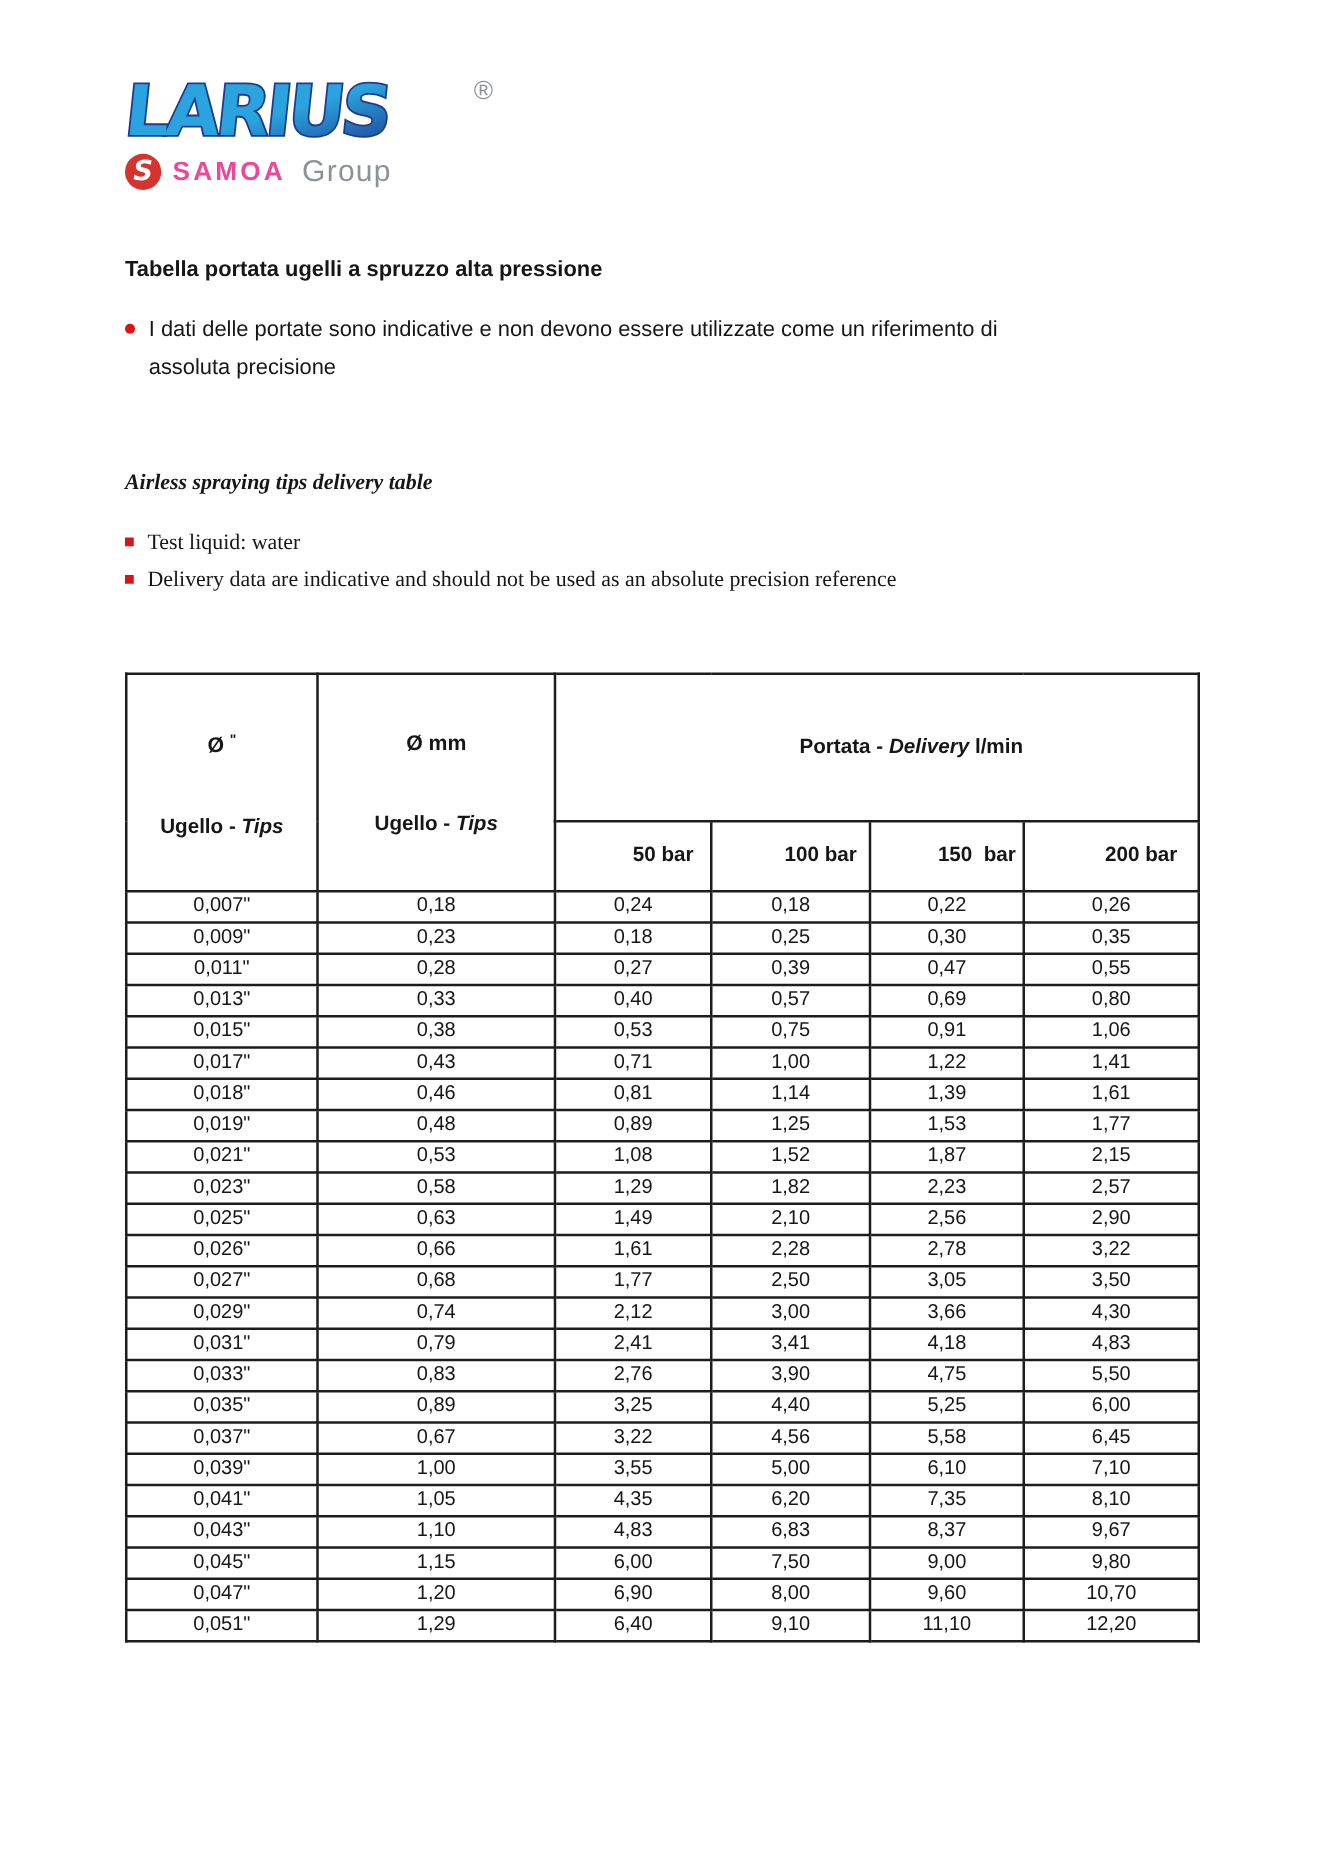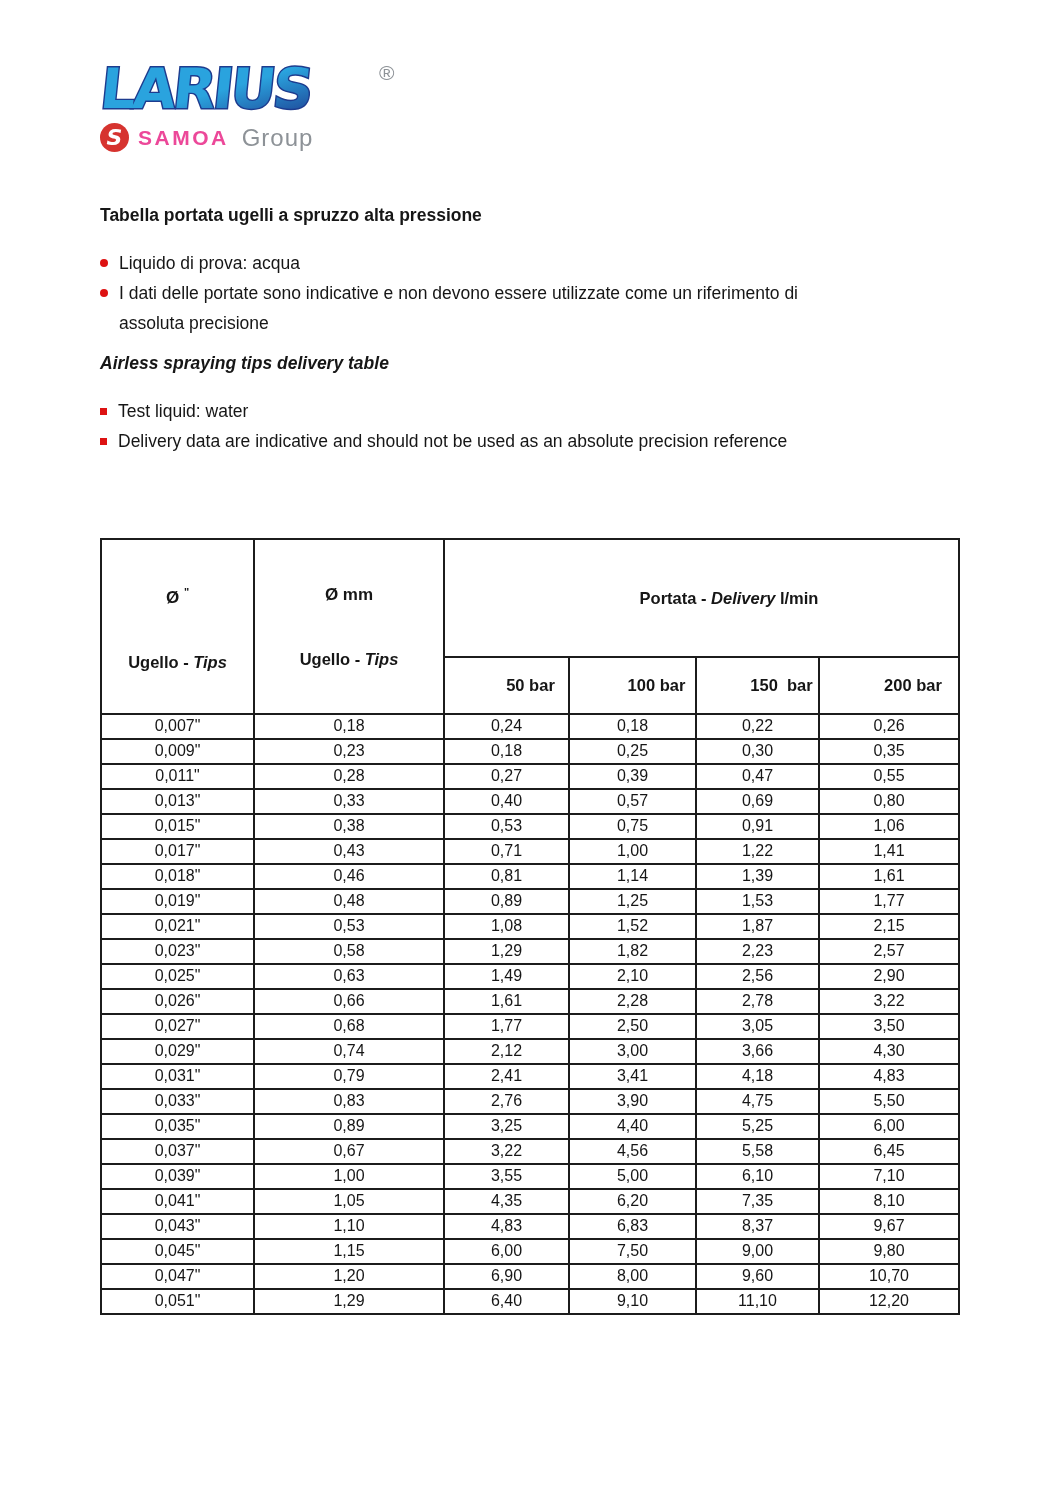--- a/index.html
+++ b/index.html
@@ -24,21 +24,21 @@
     background: #d6332f; color: #ffffff;
     display: flex; align-items: center; justify-content: center;
     font-weight: bold; font-style: italic; font-size: 22px;
     font-family: "DejaVu Sans", sans-serif; flex: none;
   }
   .samoa-text { color: #ec4899; font-weight: bold; font-size: 21px; letter-spacing: 2.5px; }
   .group-text { color: #8d9297; font-weight: normal; font-size: 24px; letter-spacing: 1px; margin-left: 4px; }
 
   
   .section-it { position: absolute; left: 100px; top: 203px; width: 800px; }
-  .section-en { position: absolute; left: 100px; top: 351px; width: 800px; }
+  .section-en { position: absolute; left: 100px; top: 373px; width: 800px; font-family: Liberation Serif, serif; }
   .sec-title { font-size: 17.5px; font-weight: bold; line-height: 24px; margin-bottom: 21px; }
   .sec-title.italic { font-style: italic; }
   .blist { display: block; }
   .bitem { display: flex; align-items: flex-start; gap: 11px; font-size: 17.5px; line-height: 30px; }
   .bitem .btxt { white-space: pre-wrap; max-width: 770px; }
   .marker-round { width: 8px; height: 8px; border-radius: 50%; background: #dd1212; margin-top: 11px; flex: none; }
   .marker-square { width: 7px; height: 7px; background: #dd1212; margin-top: 12px; flex: none; }
 
   
   .table-wrap { position: absolute; left: 100px; top: 538px; }
@@ -81,24 +81,20 @@
     <div class="samoa-row">
       <span class="samoa-icon">S</span>
       <span class="samoa-text">SAMOA</span>
       <span class="group-text">Group</span>
     </div>
   </div>
 
   <div class="section-it">
     <div class="sec-title">Tabella portata ugelli a spruzzo alta pressione</div>
     <div class="blist">
-      <div class="bitem">
-        <span class="marker-round"></span>
-        <span class="btxt">Liquido di prova: acqua</span>
-      </div>
       <div class="bitem">
         <span class="marker-round"></span>
         <span class="btxt">I dati delle portate sono indicative e non devono essere utilizzate come un riferimento di
 assoluta precisione</span>
       </div>
     </div>
   </div>
 
   <div class="section-en">
     <div class="sec-title italic">Airless spraying tips delivery table</div>

